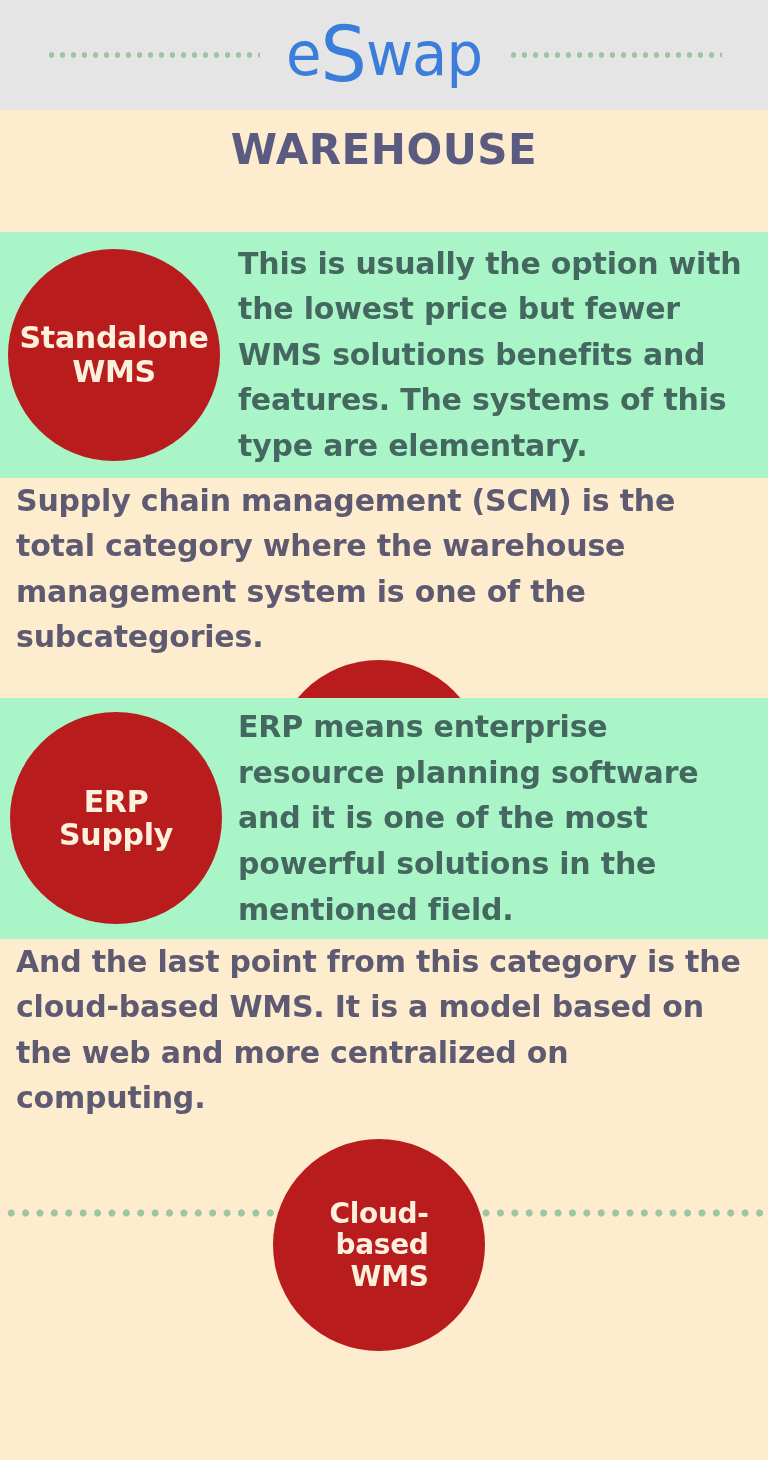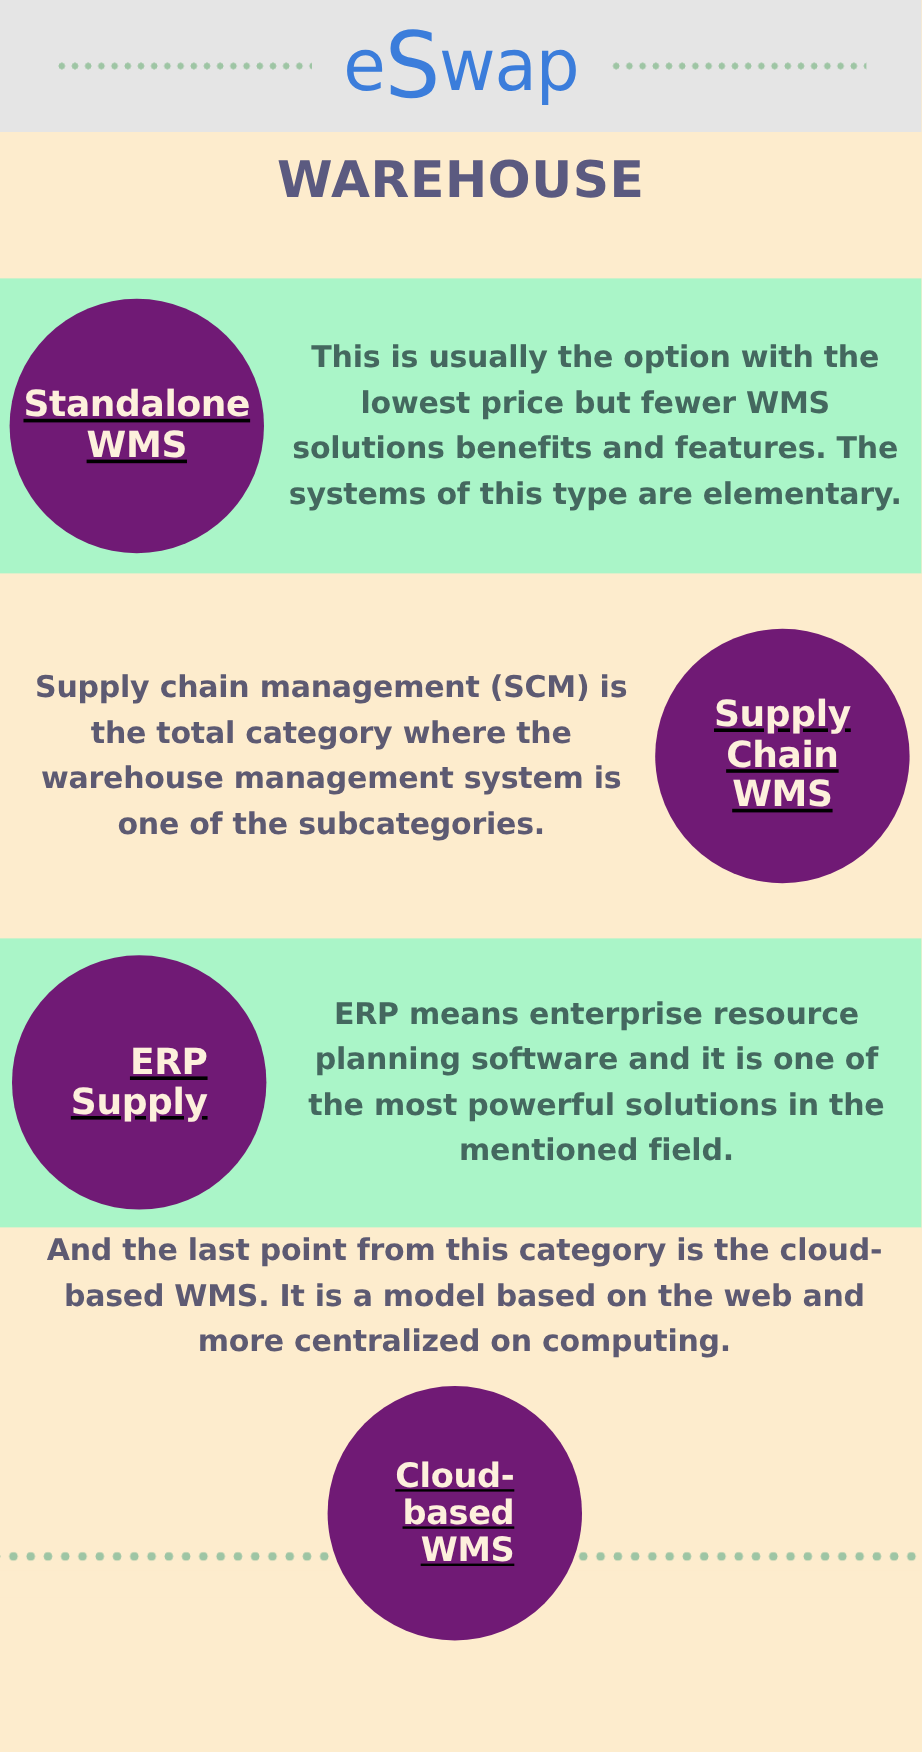--- a/index.html
+++ b/index.html
@@ -74,67 +74,66 @@
   .band {
     display: flex;
     align-items: center;
     position: relative;
     box-sizing: border-box;
   }
   .band.green { background: #aaf5c8; }
   .band.cream { background: #fdeccd; }
 
   .band.b1 { height: 246px; }
-  .band.b2 { height: 304px; }
+  .band.b2 { height: 220px; flex-direction: column; }
   .band.b3 { height: 241px; }
   .band.b4 { height: 262px; flex-direction: column; }
 
   .circle {
     width: 212px;
     height: 212px;
     border-radius: 50%;
-    background: #701a75;
+    background: #b91c1c;
     flex: 0 0 auto;
     display: flex;
     align-items: center;
     justify-content: center;
     text-align: center;
-    text-decoration: underline;
   }
   .circle-label {
     font-family: "DejaVu Sans", sans-serif;
     font-weight: 700;
     color: #fdf0dc;
     font-size: 30px;
     line-height: 1.12;
     letter-spacing: -0.3px;
     padding: 0 8px;
   }
   .circle-label.small { font-size: 28px; }
 
   .body-text {
     flex: 1 1 auto;
     font-family: "DejaVu Sans", sans-serif;
     font-weight: 700;
-    font-size: 25px;
+    font-size: 30px;
     line-height: 1.52;
-    text-align: center;
+    text-align: left;
     letter-spacing: -0.2px;
   }
   .band.green .body-text { color: #44685f; }
   .band.cream .body-text { color: #5d5a72; }
 
   
   .band.b1 .circle { margin-left: 8px; }
   .band.b1 .body-text { padding: 0 14px 0 18px; }
 
   .band.b2 .circle { margin-right: 10px; }
   .band.b2 .body-text { padding: 0 10px 0 16px; }
 
-  .band.b3 .circle { margin-left: 10px; text-align: right; }
+  .band.b3 .circle { margin-left: 10px; }
   .band.b3 .body-text { padding: 0 12px 0 16px; }
 
   .band.b4 .circle { margin-right: 10px; margin-bottom: 18px; text-align: right; }
   .band.b4 .body-text { padding: 0 10px 18px 16px; }
 
   
   .footer {
     height: 24px;
     background: #fdeccd;
     display: flex;

